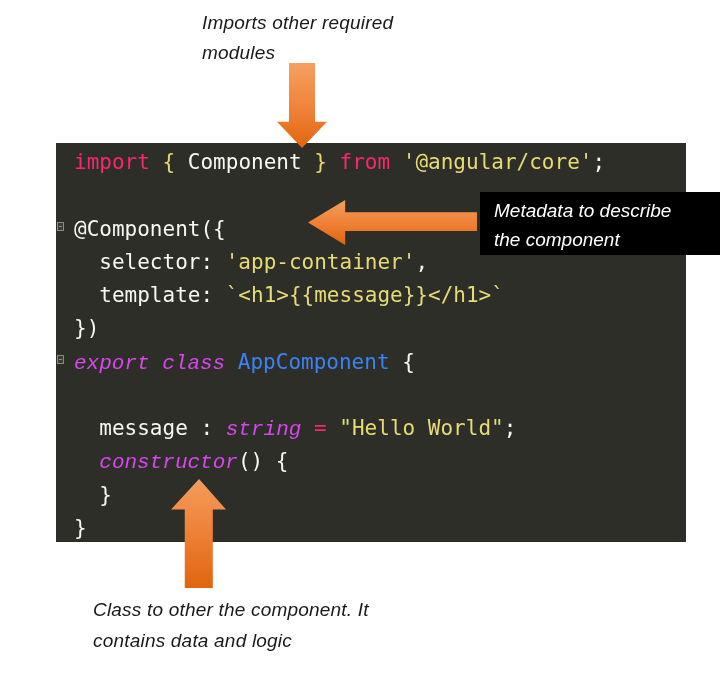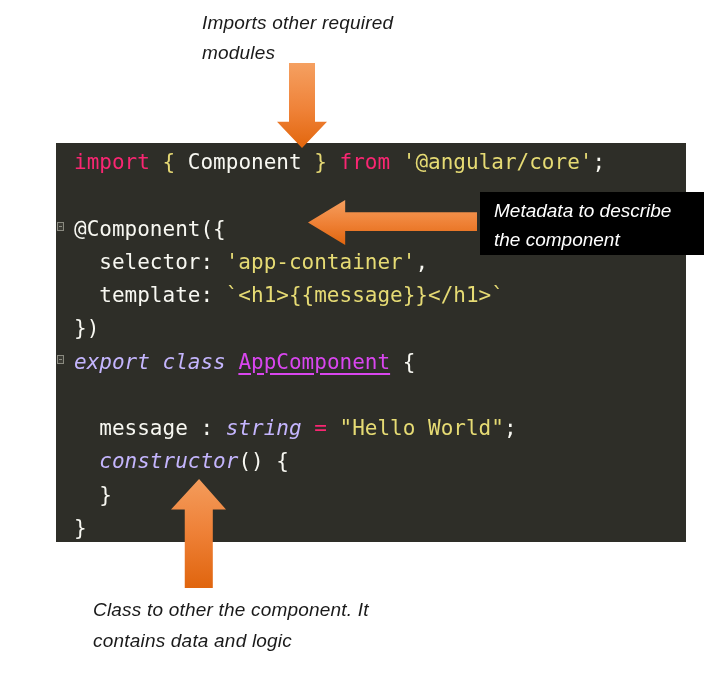--- a/index.html
+++ b/index.html
@@ -22,20 +22,21 @@
   }
   .note-top{left:202px;top:8px;}
   .note-bottom{left:93px;top:594px;line-height:31px;}
   
   .callout{
     position:absolute;
     left:480px;top:192px;
     width:224px;height:63px;
     background:#000000;
     z-index:3;
+    padding-left:16px;
   }
   .callout .callout-text{
     position:absolute;
     left:14px;top:4px;
     font-style:italic;
     color:#ffffff;
     font-size:19px;
     line-height:29px;
     white-space:pre-line;
   }
@@ -53,24 +54,23 @@
     font-family:"DejaVu Sans Mono","Liberation Mono",monospace;
     font-size:21px;
     line-height:33.25px;
     white-space:pre;
   }
   .code-line{height:33.25px;}
   .tk-fg{color:#f8f8f2;}
   .tk-kw{color:#f92672;}
   .tk-str{color:#e6db74;}
   .tk-gold{color:#e5d874;}
-  .tk-typ{color:#c4b5fd;font-style:italic;}
+  .tk-typ{color:#d946ef;font-style:italic;font-family:Liberation Mono, monospace;}
   .tk-cls{
-    color:#d946ef;
-    text-decoration:underline;
+    color:#3b82f6;
     text-decoration-thickness:2px;
     text-underline-offset:4px;
   }
   .fold-marker{
     position:absolute;
     left:1px;width:7px;height:9px;
     background:#3c3c35;
     border:1px solid #8a8a80;
     box-sizing:border-box;
     z-index:2;

